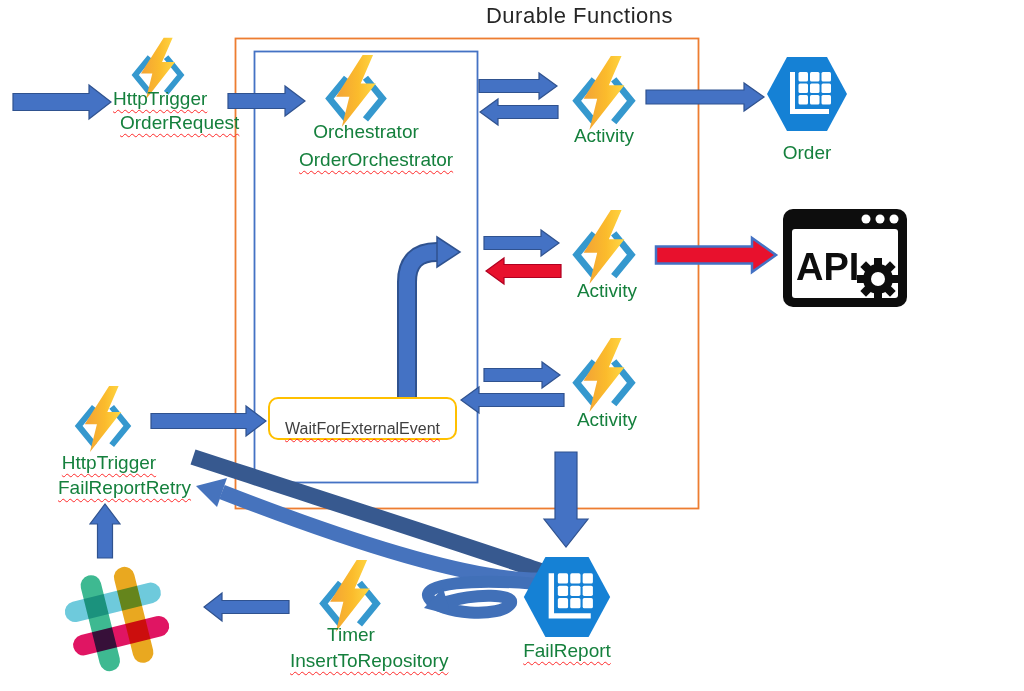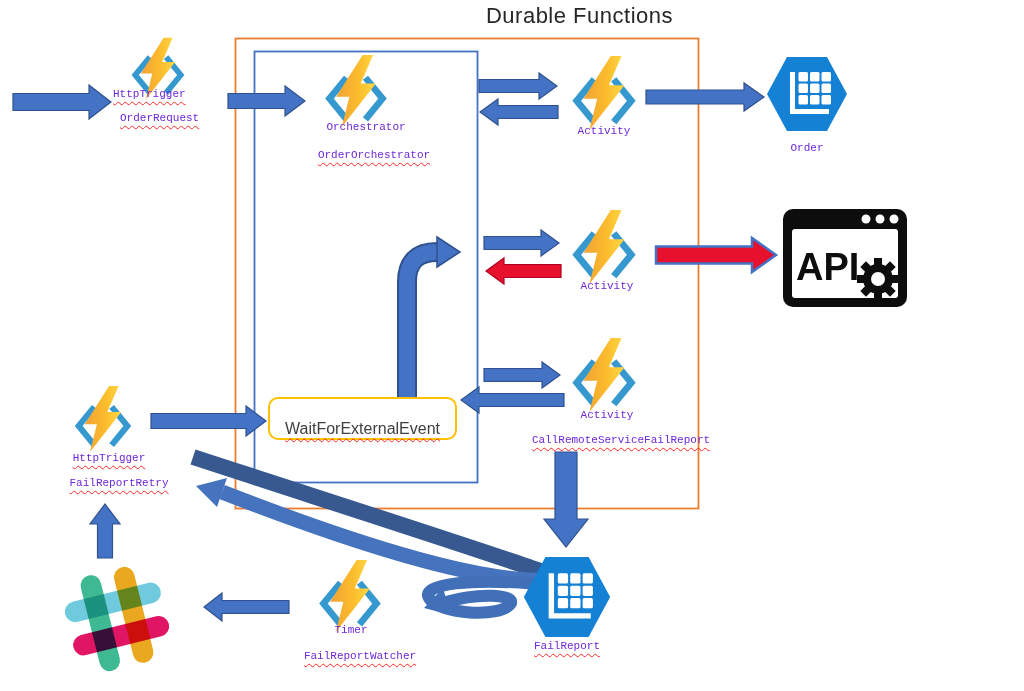--- a/index.html
+++ b/index.html
@@ -1,21 +1,21 @@
 <!DOCTYPE html>
 <html><head>
 <meta charset="utf-8">
 <style>
   html,body{margin:0;padding:0;background:#fff;}
   .stage{position:relative;width:1024px;height:691px;background:#fff;overflow:hidden;
          font-family:"Liberation Sans",sans-serif;}
   svg.layer{position:absolute;left:0;top:0;width:1024px;height:691px;}
   .title{position:absolute;left:273px;top:3px;width:400px;text-align:right;
          font-size:22px;color:#262626;letter-spacing:.5px;}
-  .lbl{position:absolute;font-size:11px;color:#6d28d9;white-space:nowrap;font-family:Liberation Mono, monospace;}
+  .lbl{position:absolute;font-size:19px;color:#15803d;white-space:nowrap;}
   .ctr{text-align:center;}
   .sq{text-decoration-line:underline;text-decoration-style:wavy;
       text-decoration-color:#FF2A2A;text-decoration-thickness:1.2px;text-underline-offset:4px;}
   .icon{position:absolute;text-align:right;}
   .icon svg{display:block;width:100%;height:100%;}
   .wfee{position:absolute;left:268px;top:397px;width:189px;height:43px;box-sizing:border-box;
         border:2px solid #FFC000;border-radius:10px;background:#fff;display:flex;
         align-items:flex-end;justify-content:center;font-size:16px;color:#3F3F3F;}
 </style>
 </head>
@@ -192,23 +192,22 @@
   <div class="lbl ctr" style="left:296px;top:121px;width:140px">Orchestrator</div>
   <div class="lbl ctr sq" style="left:299px;top:149px;width:150px">OrderOrchestrator</div>
 
   <div class="lbl ctr" style="left:544px;top:125px;width:120px">Activity</div>
 
   <div class="lbl ctr" style="left:767px;top:142px;width:80px">Order</div>
 
   <div class="lbl ctr" style="left:547px;top:280px;width:120px">Activity</div>
 
   <div class="lbl ctr" style="left:547px;top:409px;width:120px">Activity</div>
-  <div class="lbl ctr sq" style="left:505px;top:434px;width:232px">CallRemoteServiceFailReport</div>
 
   <div class="lbl ctr sq" style="left:49px;top:452px;width:120px">HttpTrigger</div>
   <div class="lbl ctr sq" style="left:58px;top:477px;width:122px">FailReportRetry</div>
 
   <div class="lbl ctr sq" style="left:506px;top:640px;width:122px">FailReport</div>
 
   <div class="lbl ctr" style="left:301px;top:624px;width:100px">Timer</div>
-  <div class="lbl ctr sq" style="left:290px;top:650px;width:140px">FailReportWatcher</div>
+  <div class="lbl ctr sq" style="left:290px;top:650px;width:140px">InsertToRepository</div>
 
 </div>
 
 </body></html>

